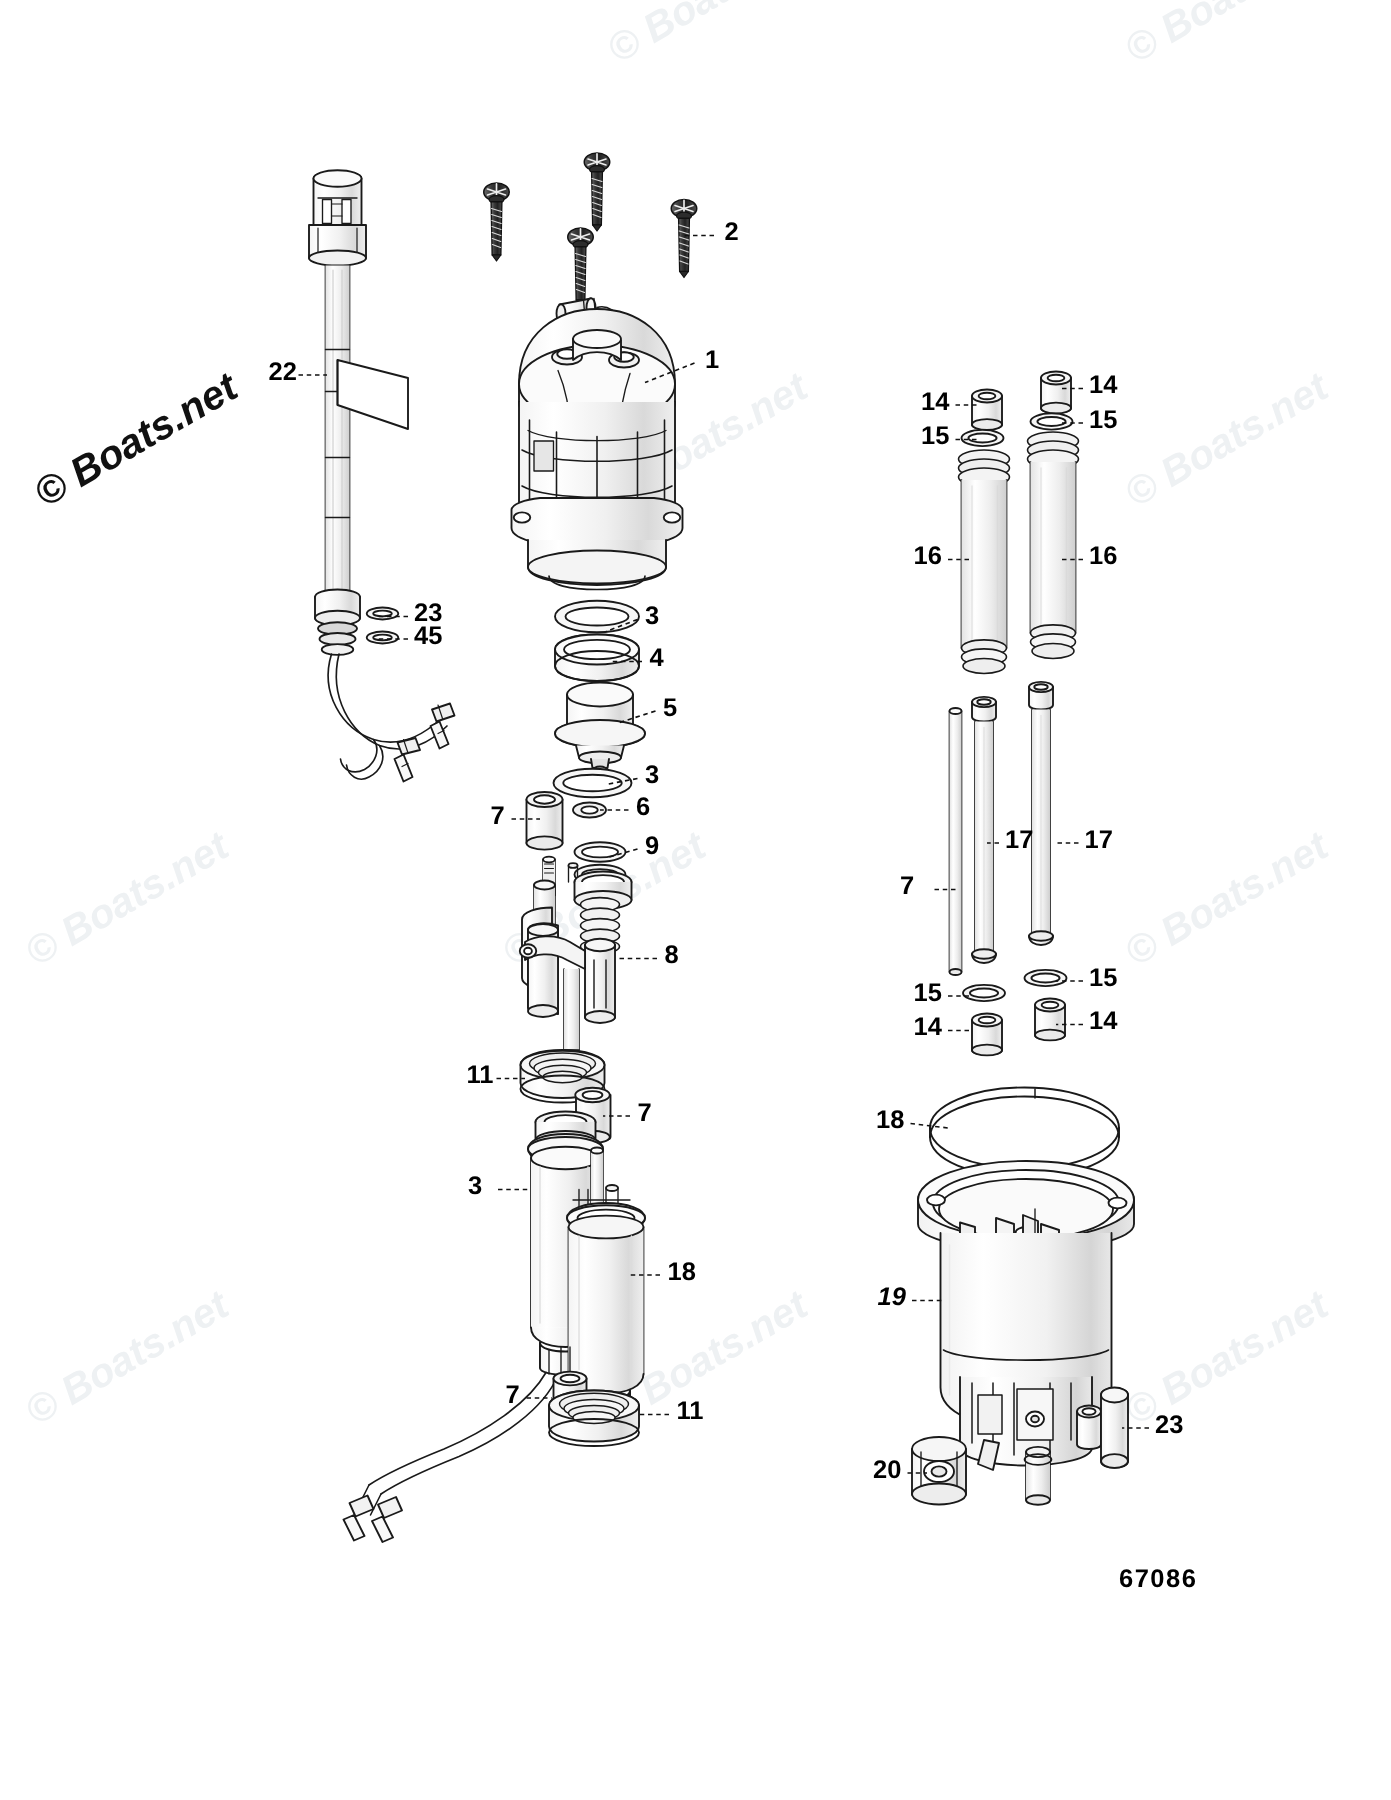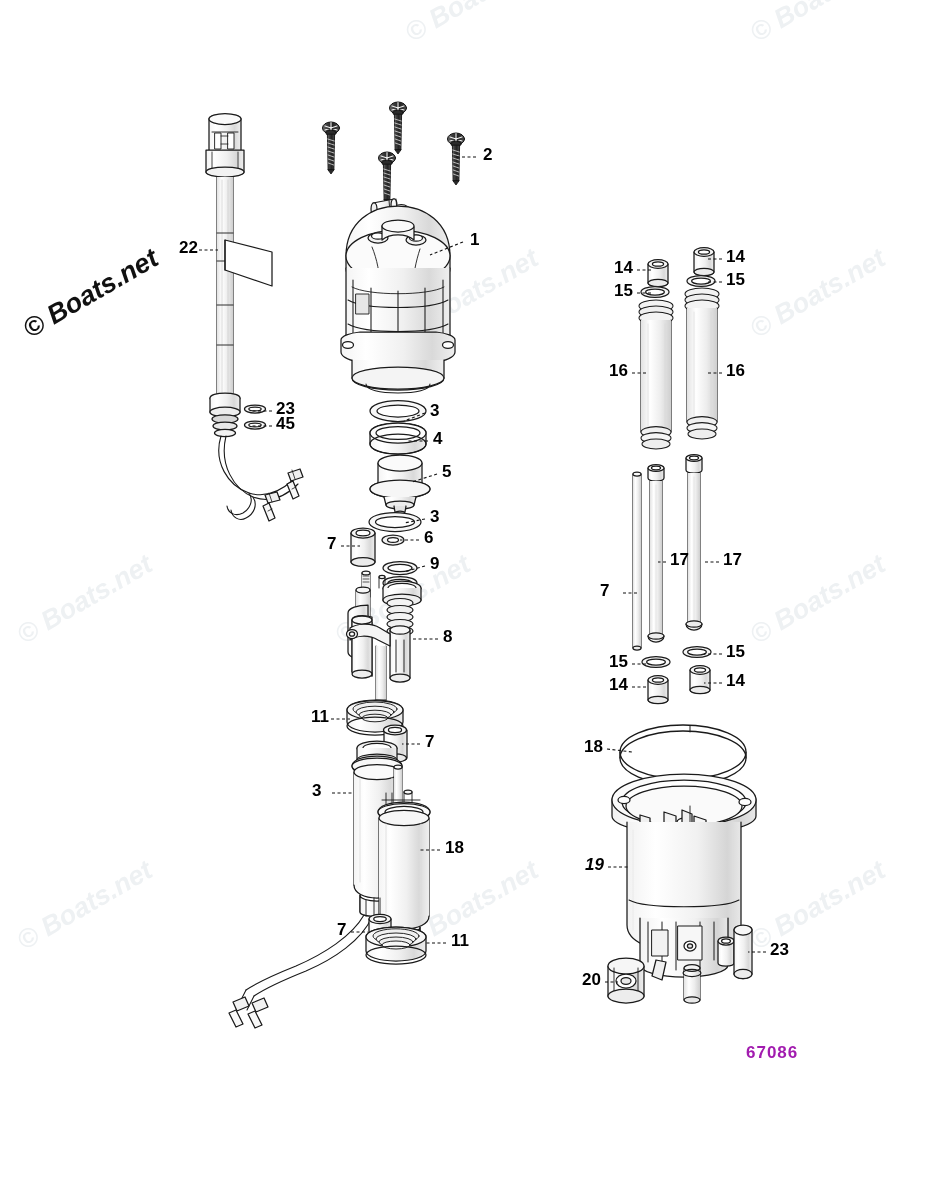--- a/index.html
+++ b/index.html
@@ -26,21 +26,21 @@
     font-size:17px;
     color:#000000;
     line-height:1;
     letter-spacing:0px;
   }
   .fignum{
     position:absolute;
     font-family:"Liberation Sans", sans-serif;
     font-weight:bold;
     font-size:17px;
-    color:#a21caf;
+    color:#000000;
     letter-spacing:1px;
   }
 </style>
 </head>
 <body>
 
 <div id="stage">
 
   <div id="wm-layer">
       <div class="wm wm-dark" style="left: 18px; top: 318px; font-size: 27px; transform: rotate(-30deg);">© Boats.net</div>

